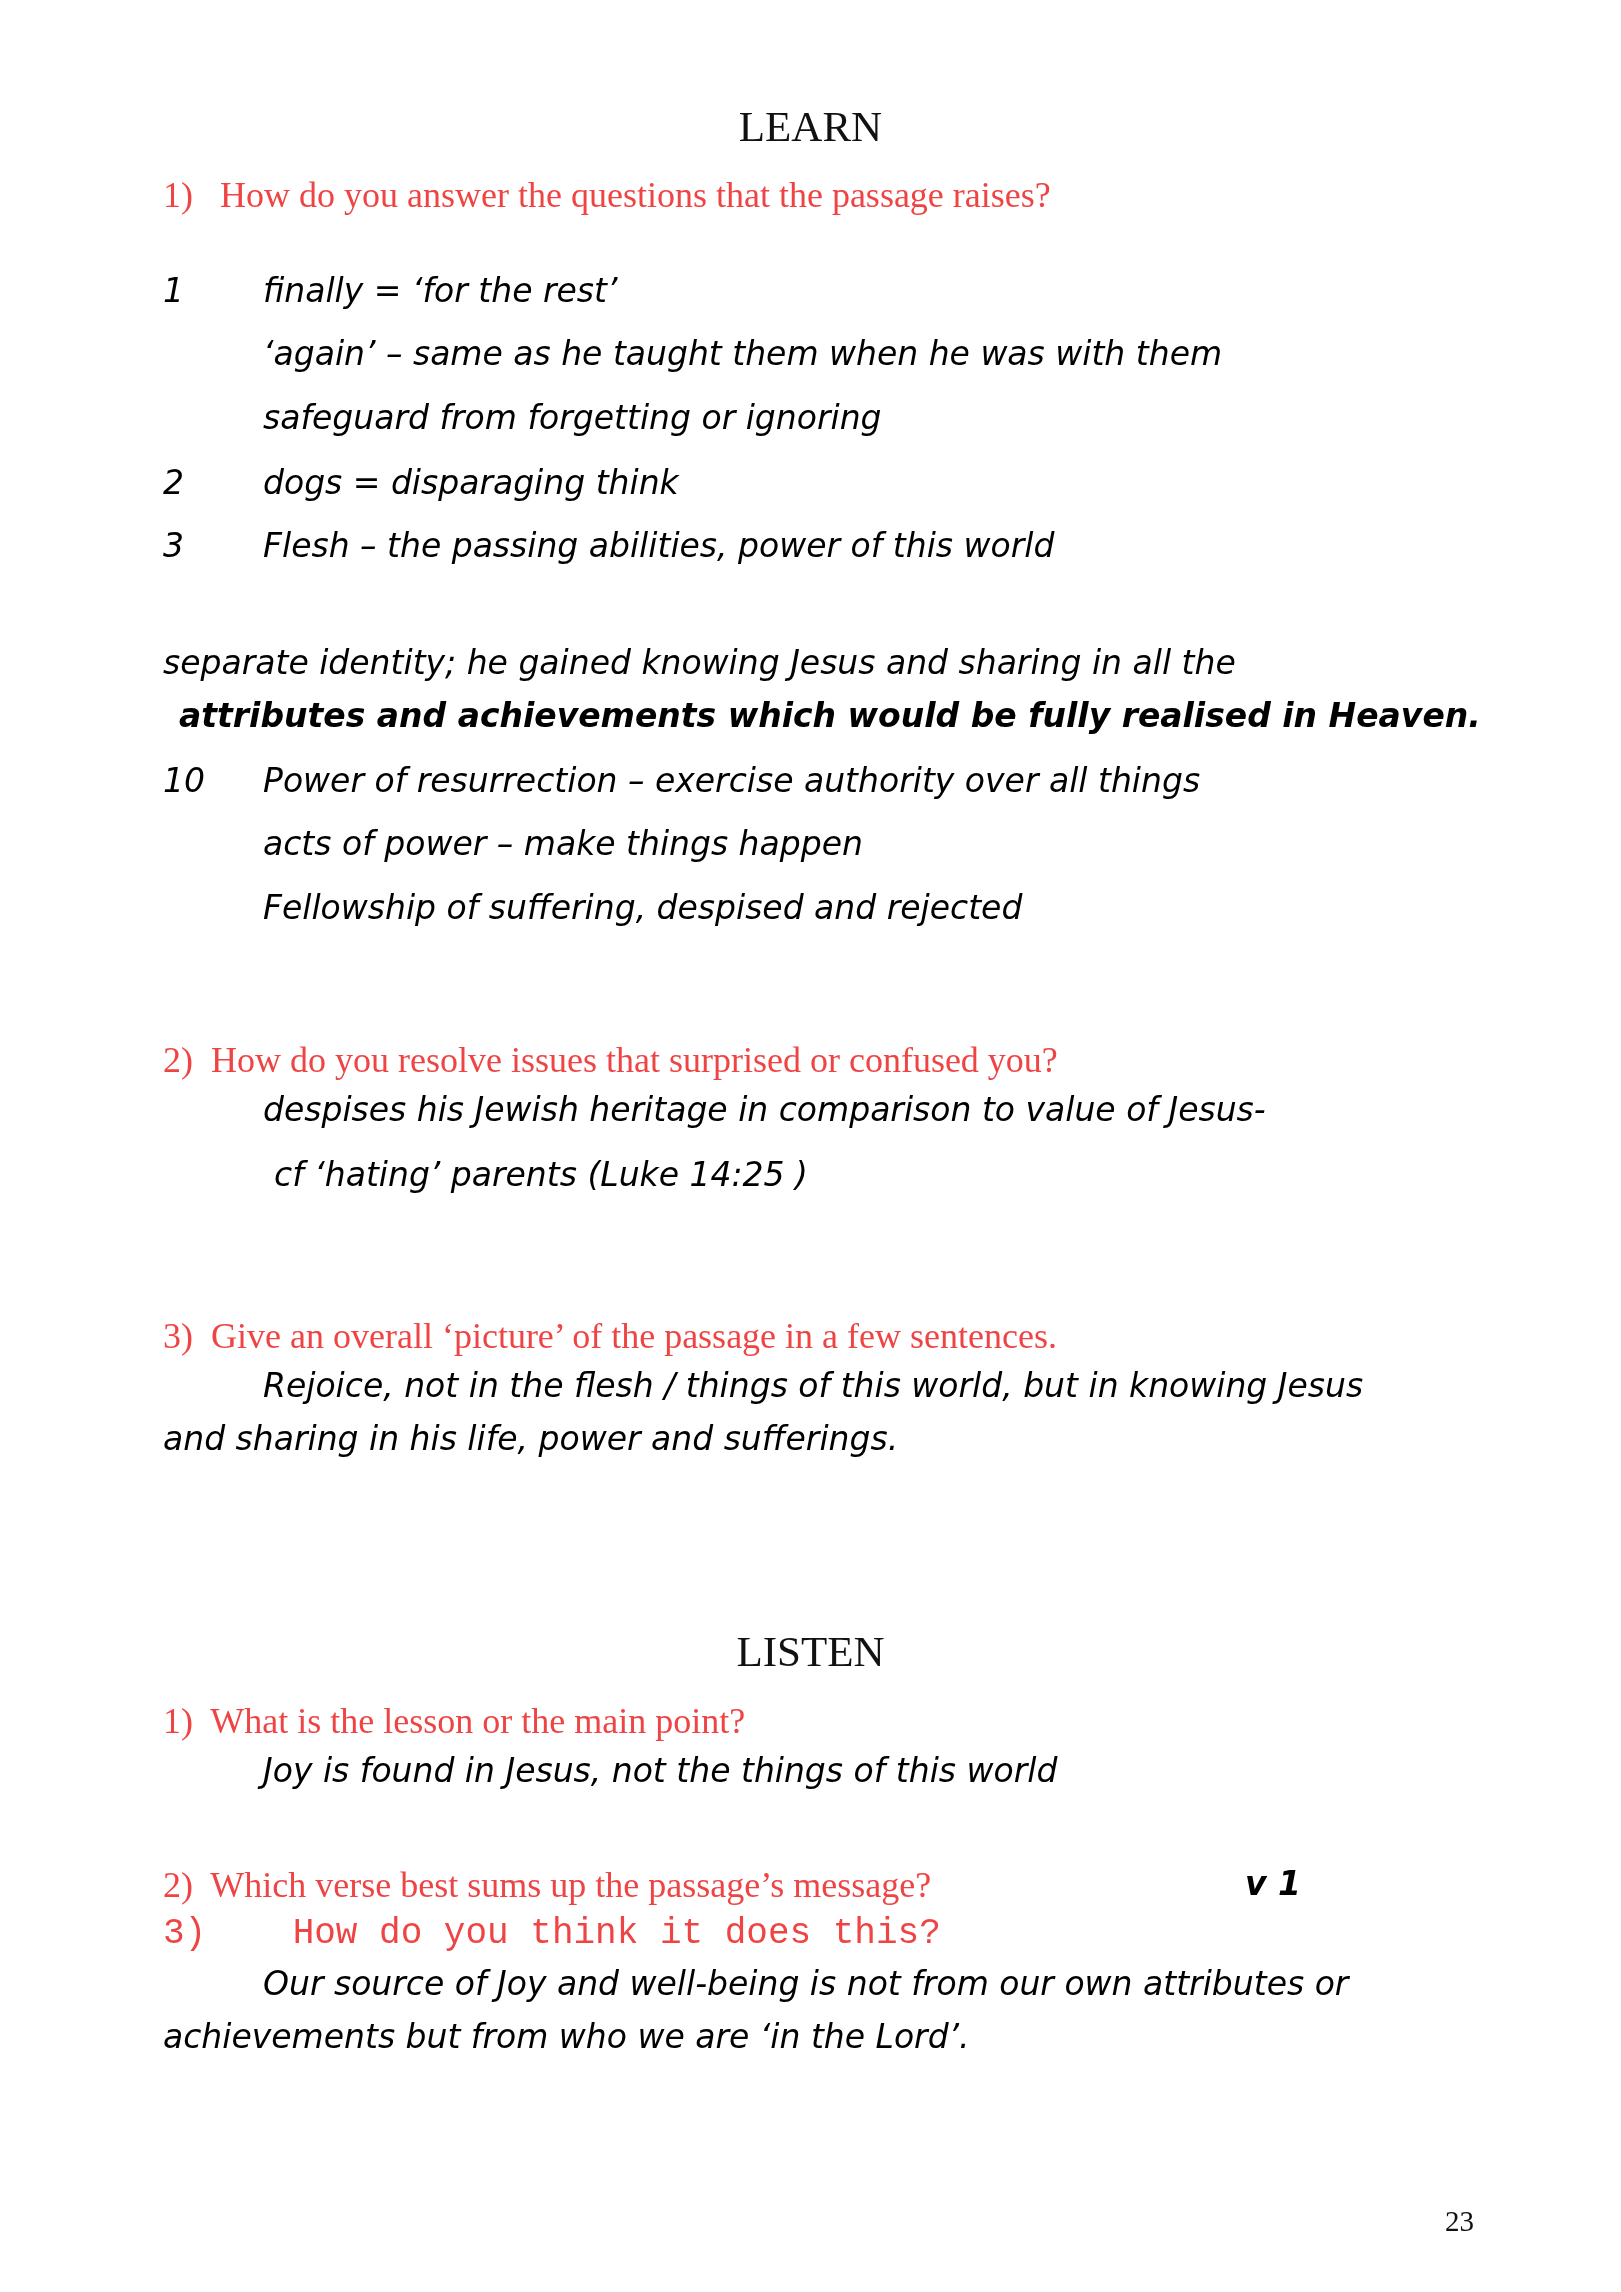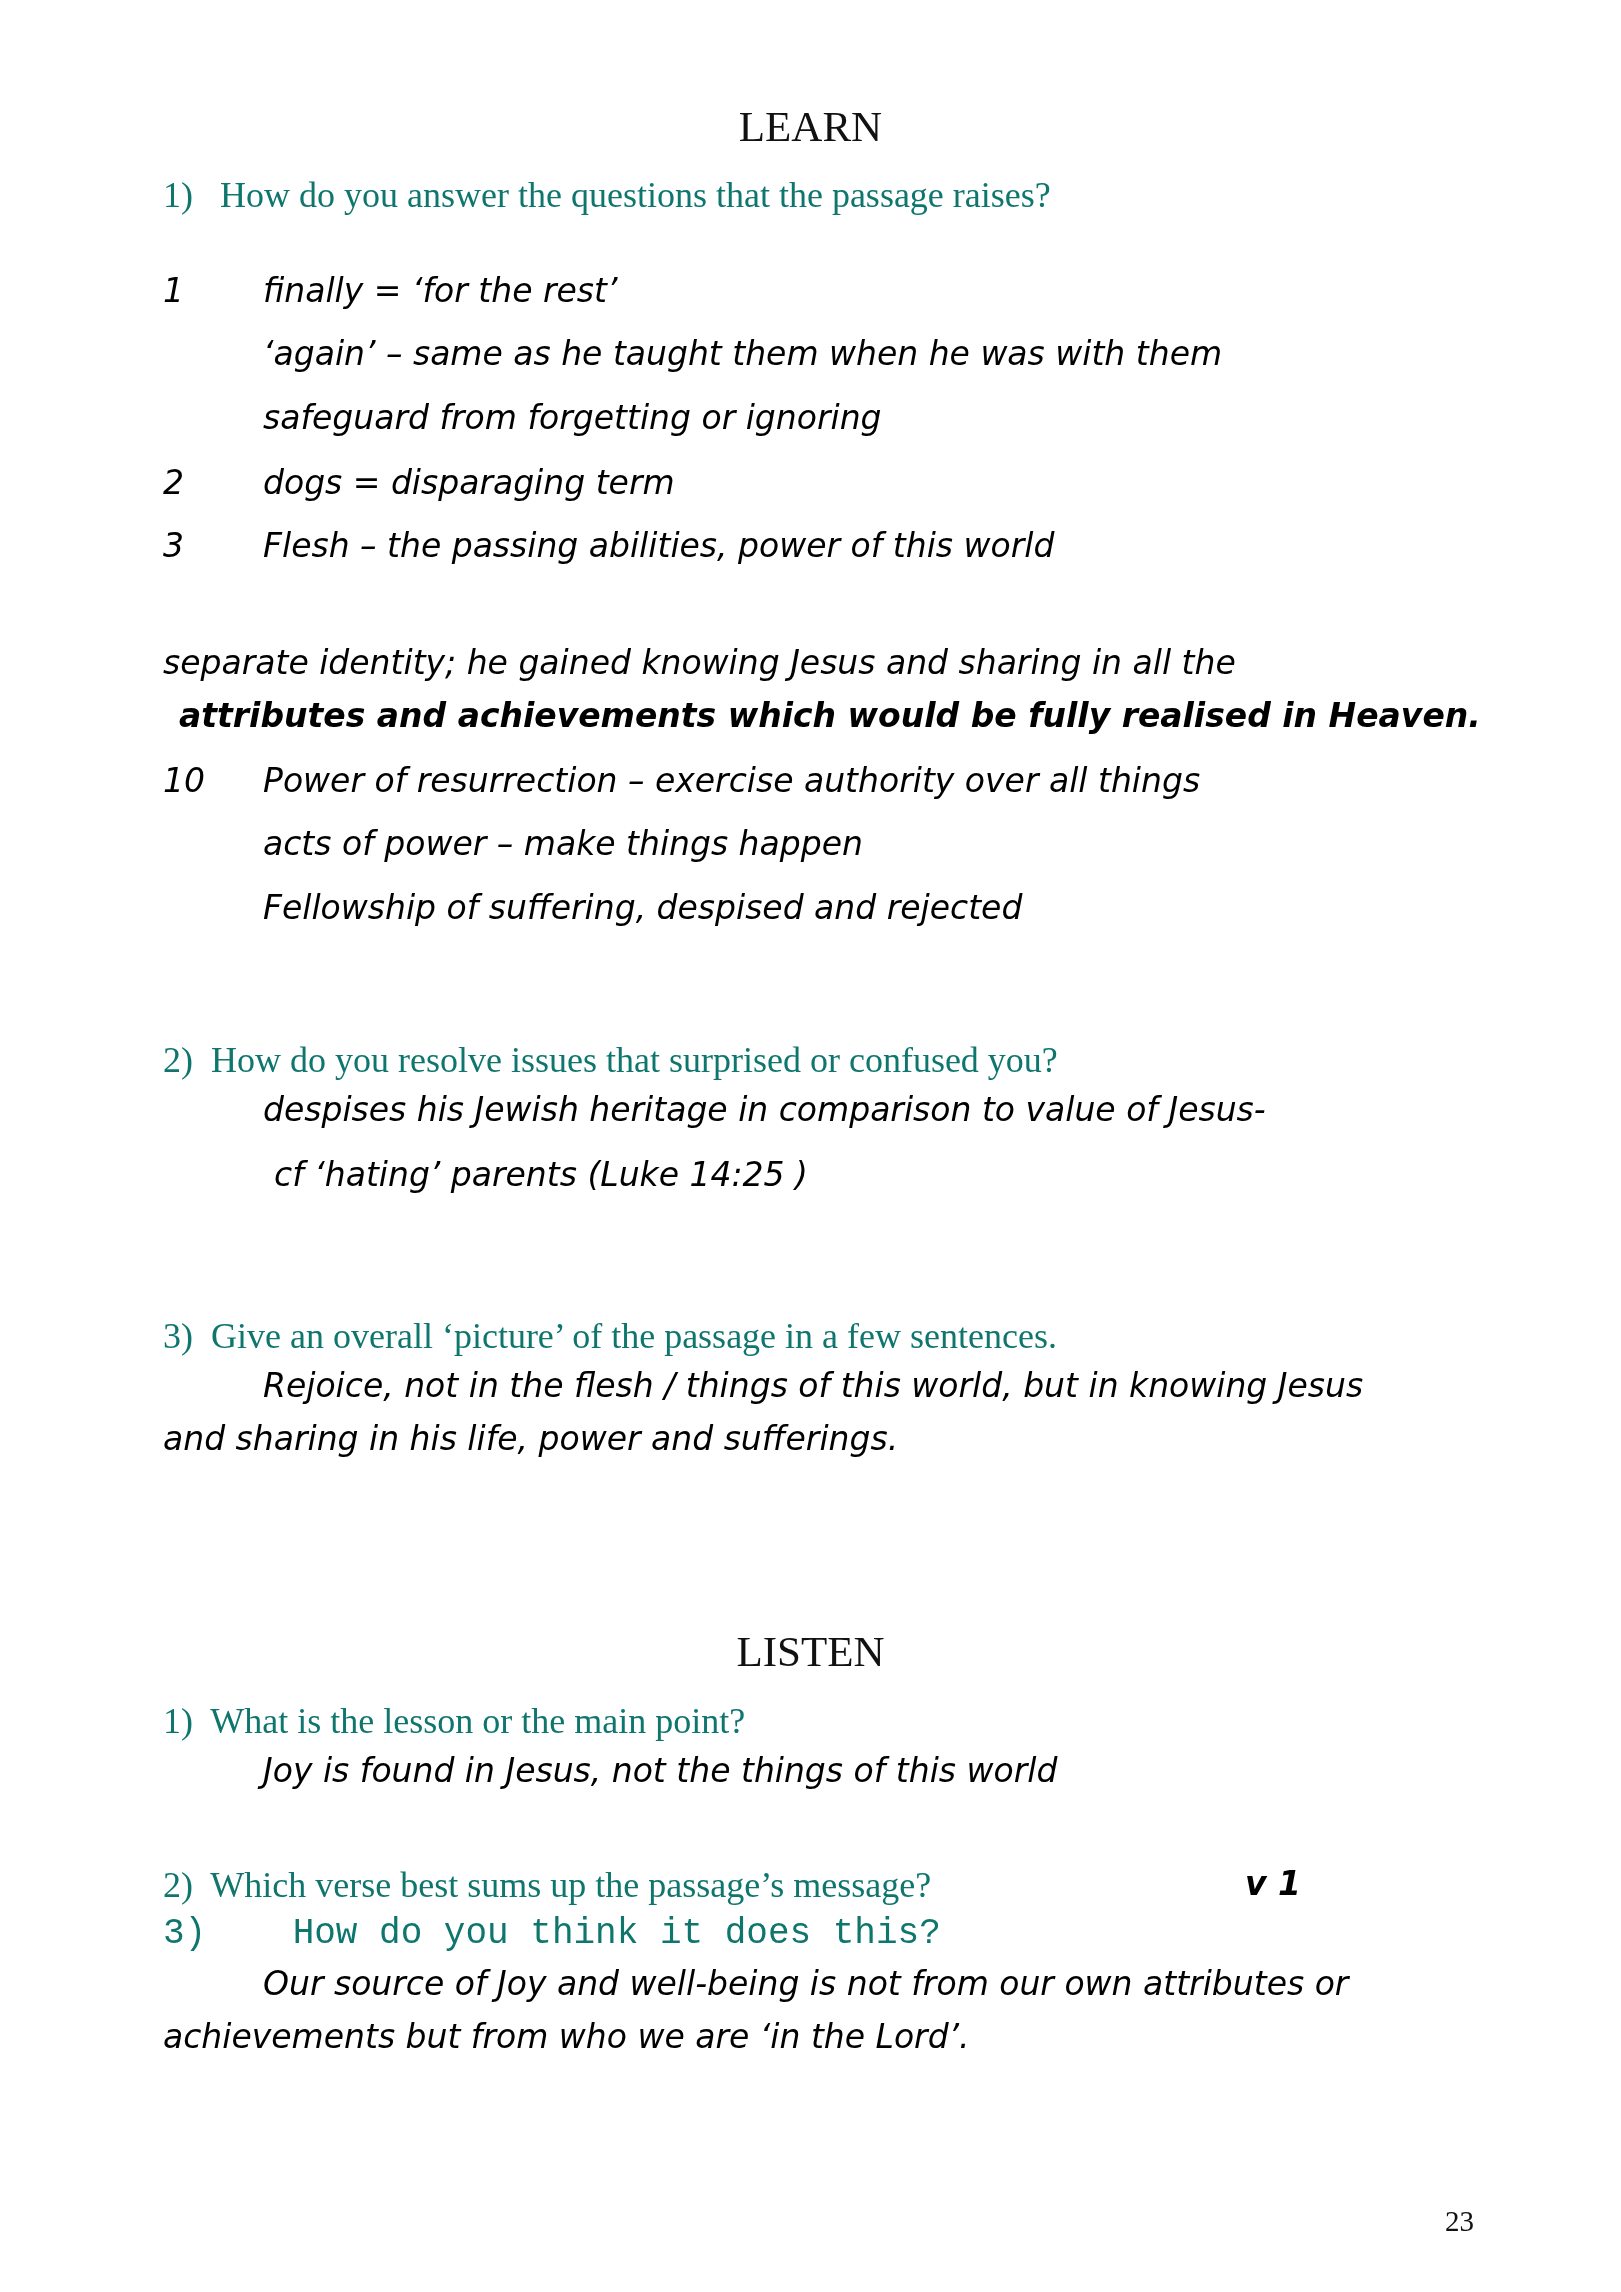--- a/index.html
+++ b/index.html
@@ -2,21 +2,21 @@
 <html><head>
 <meta charset="utf-8">
 <style>
   html, body { margin: 0; padding: 0; background: #ffffff; }
   body { width: 1621px; height: 2293px; position: relative; overflow: hidden; color: #111; }
   .page { position: absolute; left: 0; top: 0; width: 1621px; height: 2293px; }
   .abs { position: absolute; white-space: nowrap; }
   .serif { font-family: "Liberation Serif", "DejaVu Serif", serif; }
   .hand { font-family: "DejaVu Sans", "Liberation Sans", sans-serif; font-style: italic; }
   .heading { font-family: "Liberation Serif", serif; font-weight: normal; font-size: 43px; width: 1621px; text-align: center; left: 0; }
-  .q { font-size: 36px; color: #0f766e; }
+  .q { font-size: 36px; color: #ef4444; }
   .a { font-size: 33px; color: #000; }
   .num { display: inline-block; width: 100px; }
   .bold { font-weight: bold; }
   .pagenum { font-family: "Liberation Serif", serif; font-size: 29px; }
 </style>
 </head>
 <body>
 
 <div class="page">
 
@@ -26,21 +26,21 @@
     <span>1)</span>&nbsp;&nbsp;
     <span>How do you answer the questions that the passage raises?</span>
   </div>
 
   <div class="abs hand a" style="left:163px; top:271px;">
     <span class="num">1</span><span>finally = ‘for the rest’</span>
   </div>
   <div class="abs hand a" style="left:263px; top:334px;">‘again’ – same as he taught them when he was with them</div>
   <div class="abs hand a" style="left:263px; top:398px;">safeguard from forgetting or ignoring</div>
   <div class="abs hand a" style="left:163px; top:463px;">
-    <span class="num">2</span><span>dogs = disparaging term</span>
+    <span class="num">2</span><span>dogs = disparaging think</span>
   </div>
   <div class="abs hand a" style="left:163px; top:526px;">
     <span class="num">3</span><span>Flesh – the passing abilities, power of this world</span>
   </div>
   <div class="abs hand a" style="left:163px; top:643px;">separate identity; he gained knowing Jesus and sharing in all the</div>
   <div class="abs hand a" style="left:179px; top:696px;font-weight:bold;">attributes and   achievements which would be fully realised in Heaven.</div>
   <div class="abs hand a" style="left:163px; top:761px;">
     <span class="num">10</span><span>Power of resurrection – exercise authority over all things</span>
   </div>
   <div class="abs hand a" style="left:263px; top:824px;">acts of power – make things happen</div>

